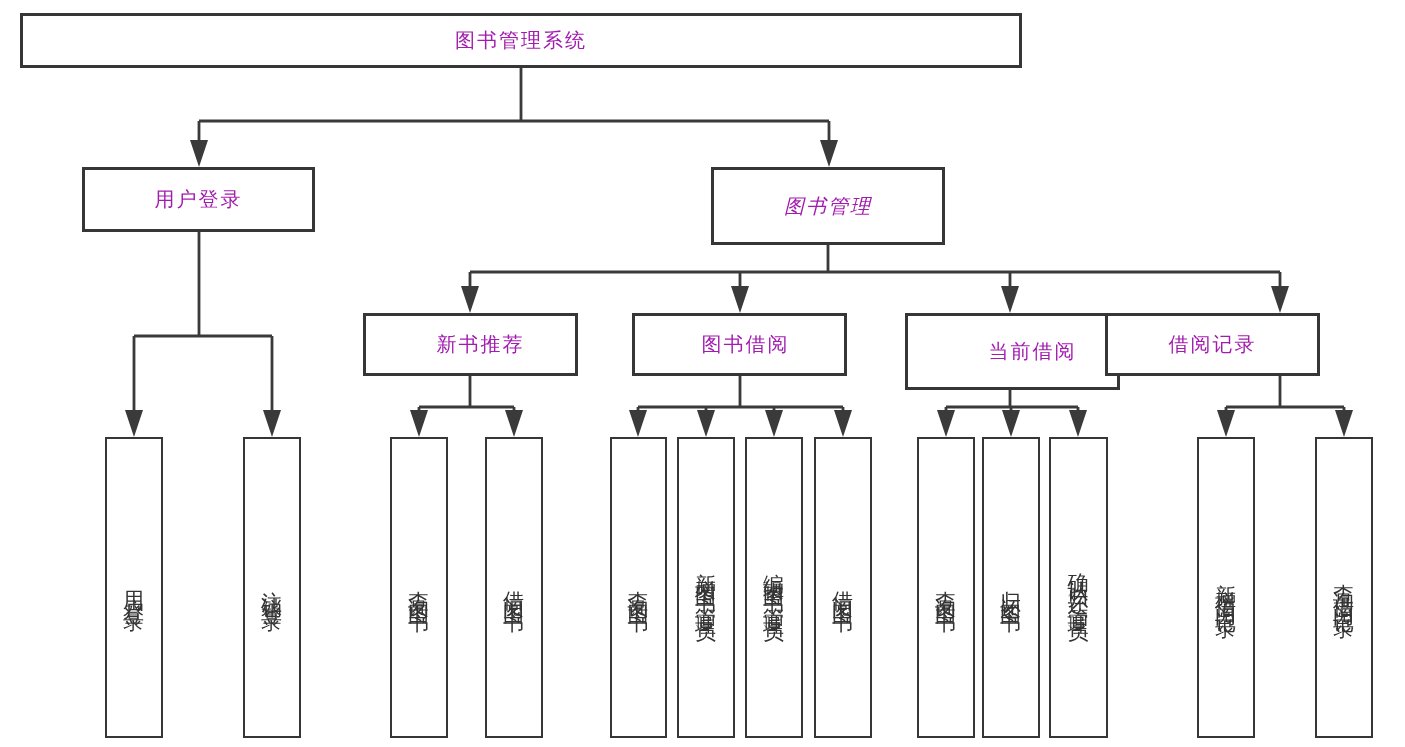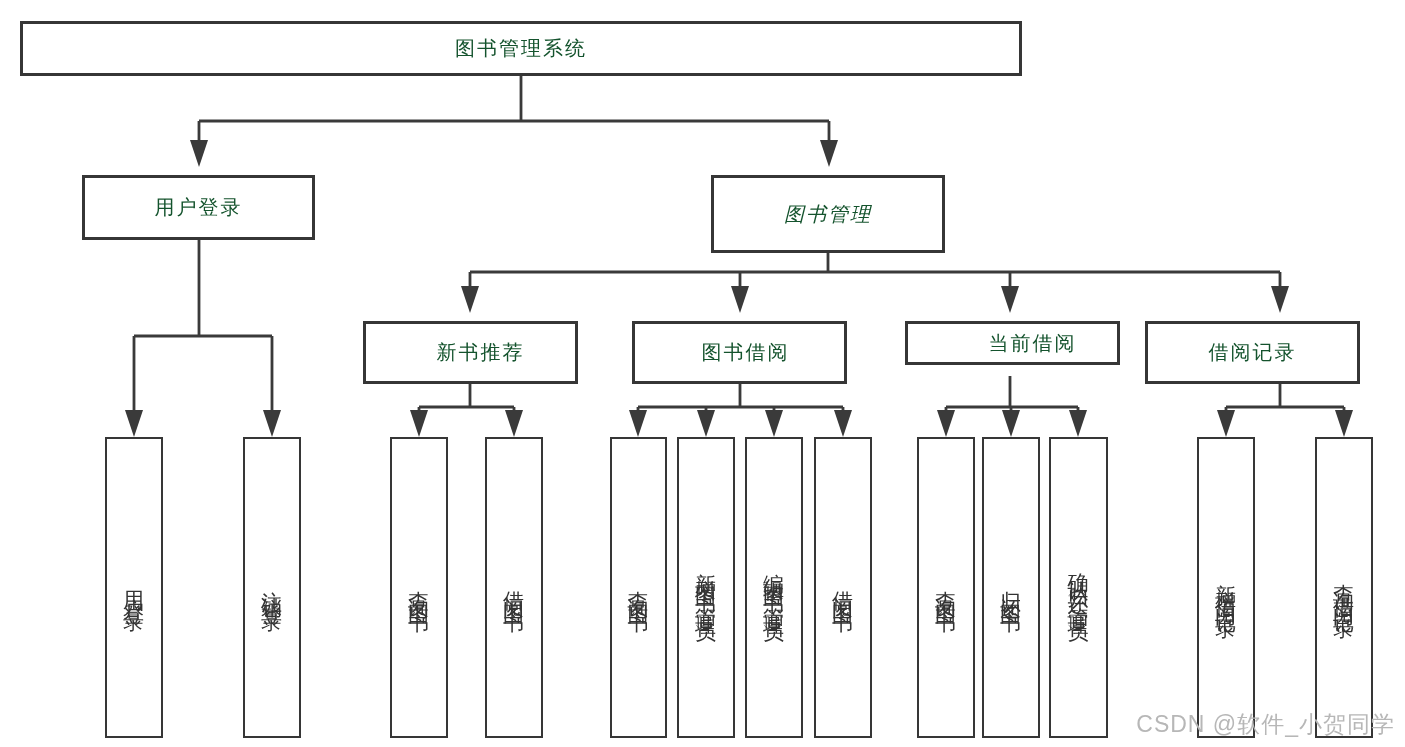--- a/index.html
+++ b/index.html
@@ -24,24 +24,23 @@
   .node {
     position: absolute;
     box-sizing: border-box;
     background: #ffffff;
     border: 3px solid #363636;
     display: flex;
     align-items: center;
     justify-content: center;
     font-size: 20px;
     letter-spacing: 2px;
-    color: #14532d;
+    color: #a21caf;
     z-index: 2;
     white-space: nowrap;
-    margin-top: 8px;
   }
   .leaf {
     position: absolute;
     box-sizing: border-box;
     background: #ffffff;
     border: 2.5px solid #363636;
     display: flex;
     align-items: center;
     justify-content: center;
     writing-mode: vertical-rl;
@@ -127,36 +126,35 @@
     </g>
   </svg>
 
   <div class="node" style="left:20px; top:13px; width:1002px; height:55px;">图书管理系统</div>
 
   <div class="node" style="left:82px; top:167px; width:233px; height:65px;">用户登录</div>
   <div class="node" style="left:711px; top:167px; width:234px; height:78px;font-style:italic;">图书管理</div>
 
   <div class="node" style="left:363px; top:313px; width:215px; height:63px;padding-left:20px;">新书推荐</div>
   <div class="node" style="left:632px; top:313px; width:215px; height:63px;padding-left:12px;">图书借阅</div>
-  <div class="node" style="left:905px; top:313px; width:215px; height:44px;padding-left:40px;">当前借阅</div>
-  <div class="node" style="left:1145px; top:313px; width:215px; height:63px;">借阅记录</div>
+  <div class="node" style="left:905px; top:313px; width:215px; height:77px;padding-left:40px;">当前借阅</div>
+  <div class="node" style="left:1105px; top:313px; width:215px; height:63px;">借阅记录</div>
 
   <div class="leaf" style="left:105px; top:437px; width:58px; height:301px;">用户登录</div>
   <div class="leaf" style="left:243px; top:437px; width:58px; height:301px;">注销登录</div>
 
   <div class="leaf" style="left:390px; top:437px; width:58px; height:301px;">查询图书</div>
   <div class="leaf" style="left:485px; top:437px; width:58px; height:301px;">借阅图书</div>
 
   <div class="leaf" style="left:610px; top:437px; width:57px; height:301px;">查询图书</div>
   <div class="leaf" style="left:677px; top:437px; width:58px; height:301px;">新增图书（管理员）</div>
   <div class="leaf" style="left:745px; top:437px; width:58px; height:301px;">编辑图书（管理员）</div>
   <div class="leaf" style="left:814px; top:437px; width:58px; height:301px;">借阅图书</div>
 
   <div class="leaf" style="left:917px; top:437px; width:58px; height:301px;">查询图书</div>
   <div class="leaf" style="left:982px; top:437px; width:58px; height:301px;">归还图书</div>
   <div class="leaf" style="left:1049px; top:437px; width:59px; height:301px;">确认归还（管理员）</div>
 
   <div class="leaf" style="left:1197px; top:437px; width:58px; height:301px;">新增借阅记录</div>
   <div class="leaf" style="left:1315px; top:437px; width:58px; height:301px;">查询借阅记录</div>
 
-  <div class="watermark">CSDN @软件_小贺同学</div>
 
 </div>
 
 </body></html>

